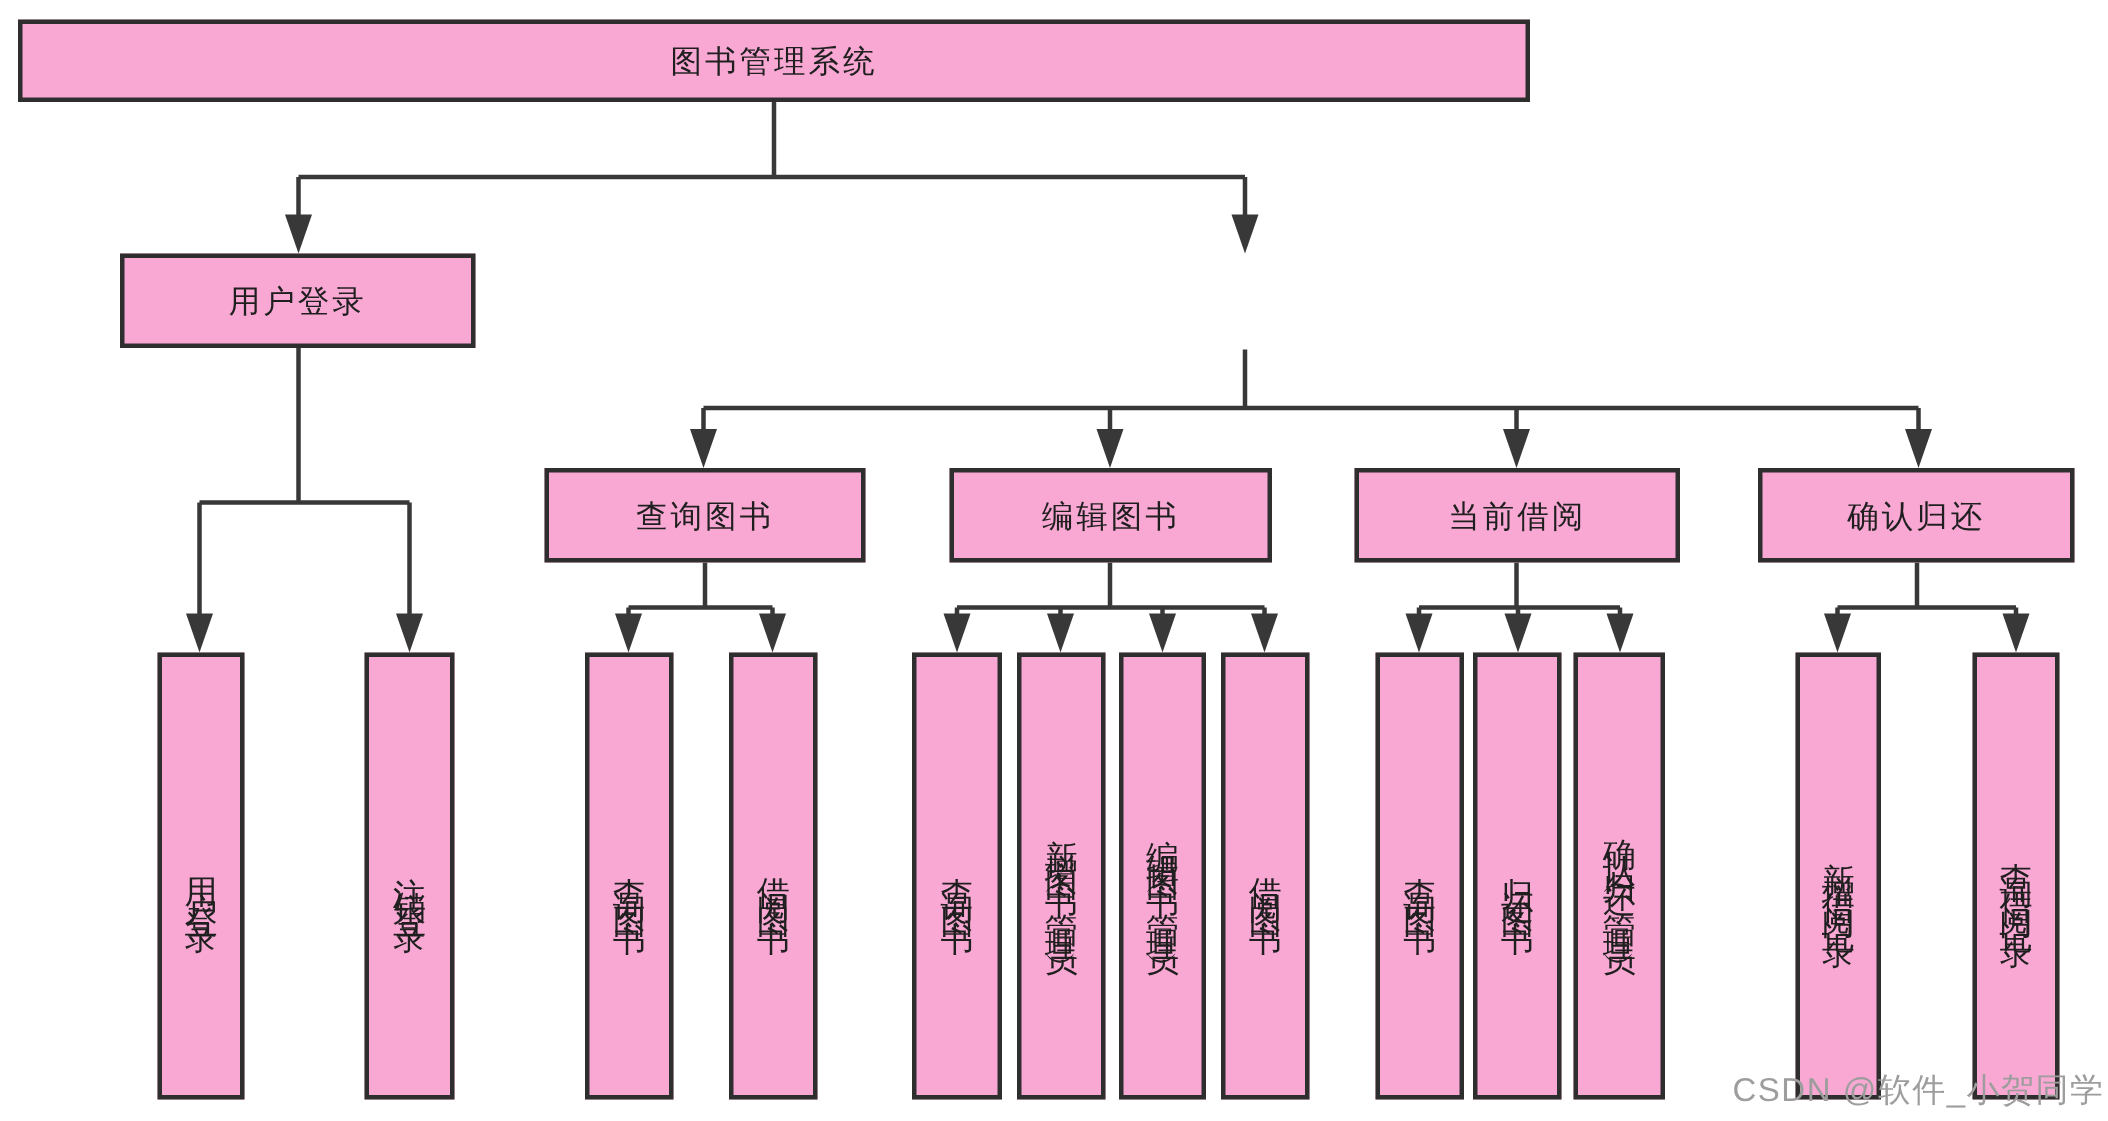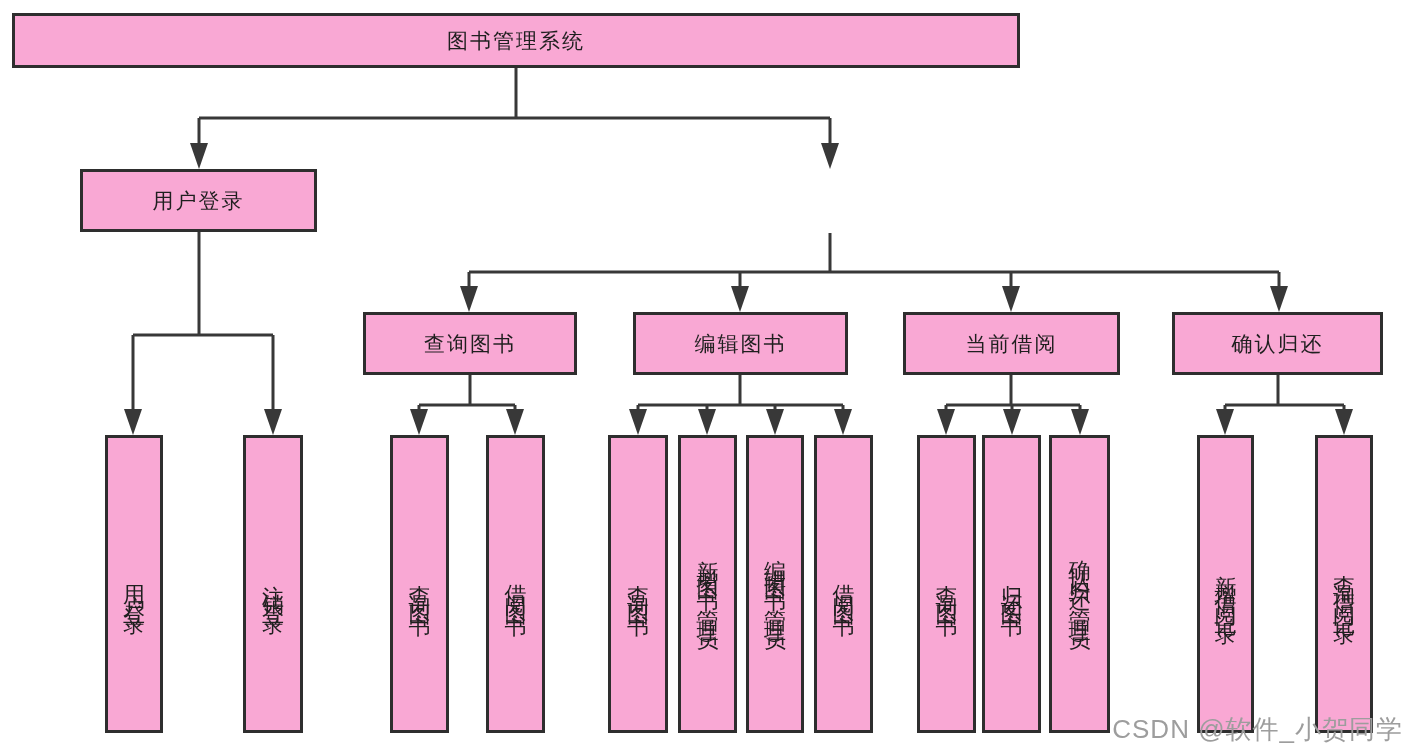--- a/index.html
+++ b/index.html
@@ -28,21 +28,21 @@
     writing-mode:vertical-rl;
     text-orientation:mixed;
     font-size:22px;
     line-height:1;
     letter-spacing:10px;
     padding-top:6px;
   }
   .watermark{
     position:absolute;
     right:2px;top:712px;
-    font-size:26px;
+    font-size:22px;
     color:#9d9d9d;
     letter-spacing:1px;
     white-space:nowrap;
     z-index:5;
   }
 </style>
 </head>
 <body>
 
 <div class="canvas">

